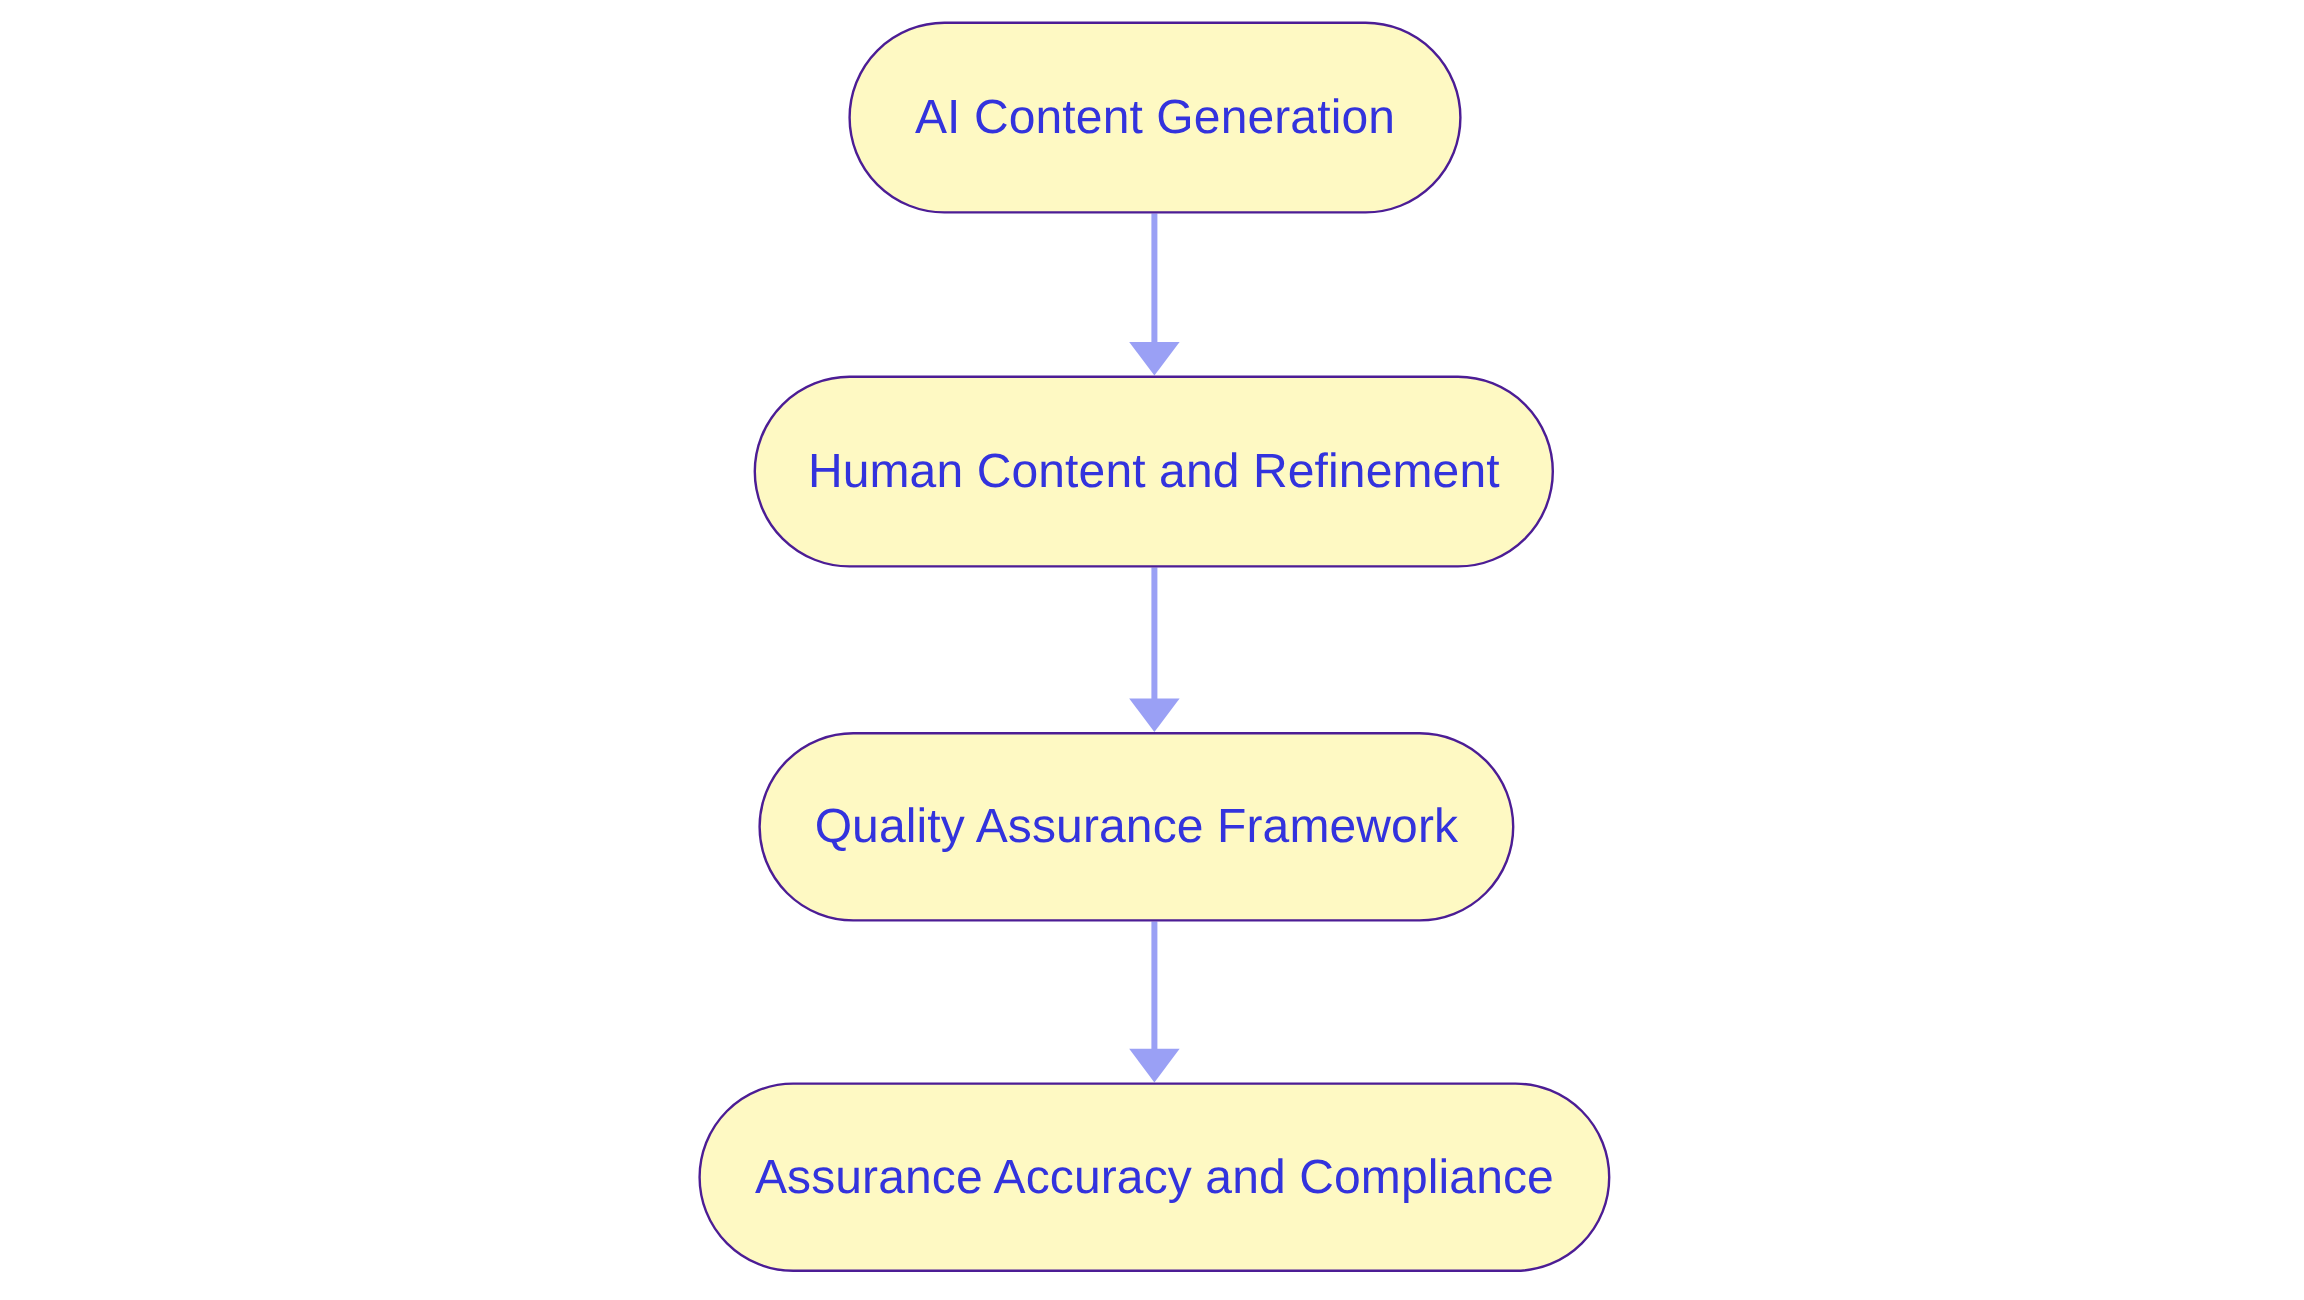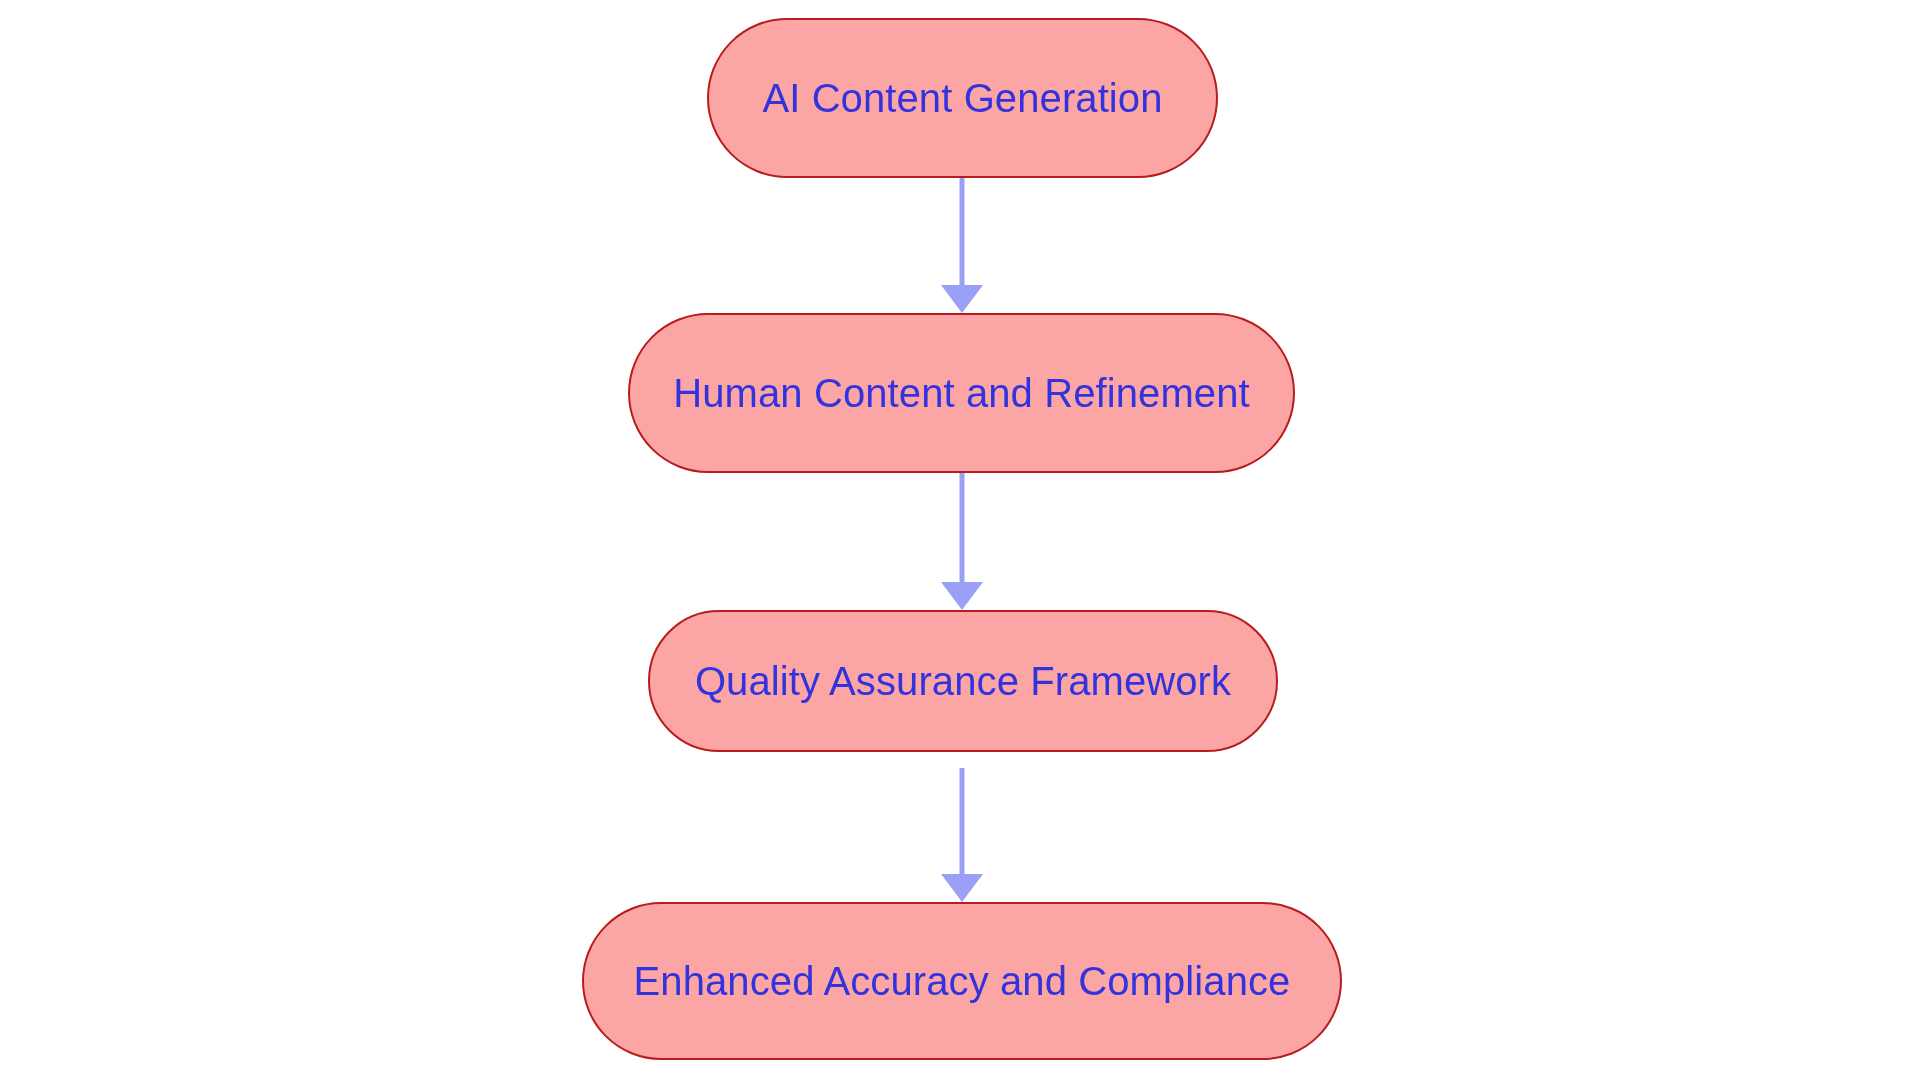--- a/index.html
+++ b/index.html
@@ -18,22 +18,22 @@
   #flow-canvas {
     position: relative;
     width: 1920px;
     height: 1083px;
     background: #ffffff;
   }
 
   .flow-node {
     position: absolute;
     box-sizing: border-box;
-    background: #fca5a5;
-    border: 2px solid #b91c1c;
+    background: #fef9c3;
+    border: 2px solid #4c1d95;
     border-radius: 999px;
     display: flex;
     align-items: center;
     justify-content: center;
     text-align: left;
   }
 
   .flow-node-label {
     color: #3333dd;
     font-family: "Liberation Sans", sans-serif;
@@ -41,21 +41,21 @@
     font-weight: 400;
     line-height: 1.15;
     letter-spacing: 0.1px;
     white-space: nowrap;
     user-select: none;
   }
 
   
   #node-0 { left: 707px;  top: 18px;   width: 511px; height: 160px; }
   #node-1 { left: 628px;  top: 313px;  width: 667px; height: 160px; }
-  #node-2 { left: 648px;  top: 610px;  width: 630px; height: 142px; }
+  #node-2 { left: 632px;  top: 610px;  width: 630px; height: 158px; }
   #node-3 { left: 582px;  top: 902px;  width: 760px; height: 158px; }
 
   .flow-edge {
     position: absolute;
     left: 0;
     top: 0;
     width: 1920px;
     height: 1083px;
     pointer-events: none;
     overflow: visible;
@@ -99,16 +99,16 @@
 
   <div class="flow-node" id="node-1">
     <span class="flow-node-label">Human Content and Refinement</span>
   </div>
 
   <div class="flow-node" id="node-2">
     <span class="flow-node-label">Quality Assurance Framework</span>
   </div>
 
   <div class="flow-node" id="node-3">
-    <span class="flow-node-label">Enhanced Accuracy and Compliance</span>
+    <span class="flow-node-label">Assurance Accuracy and Compliance</span>
   </div>
 
 </div>
 
 </body></html>

